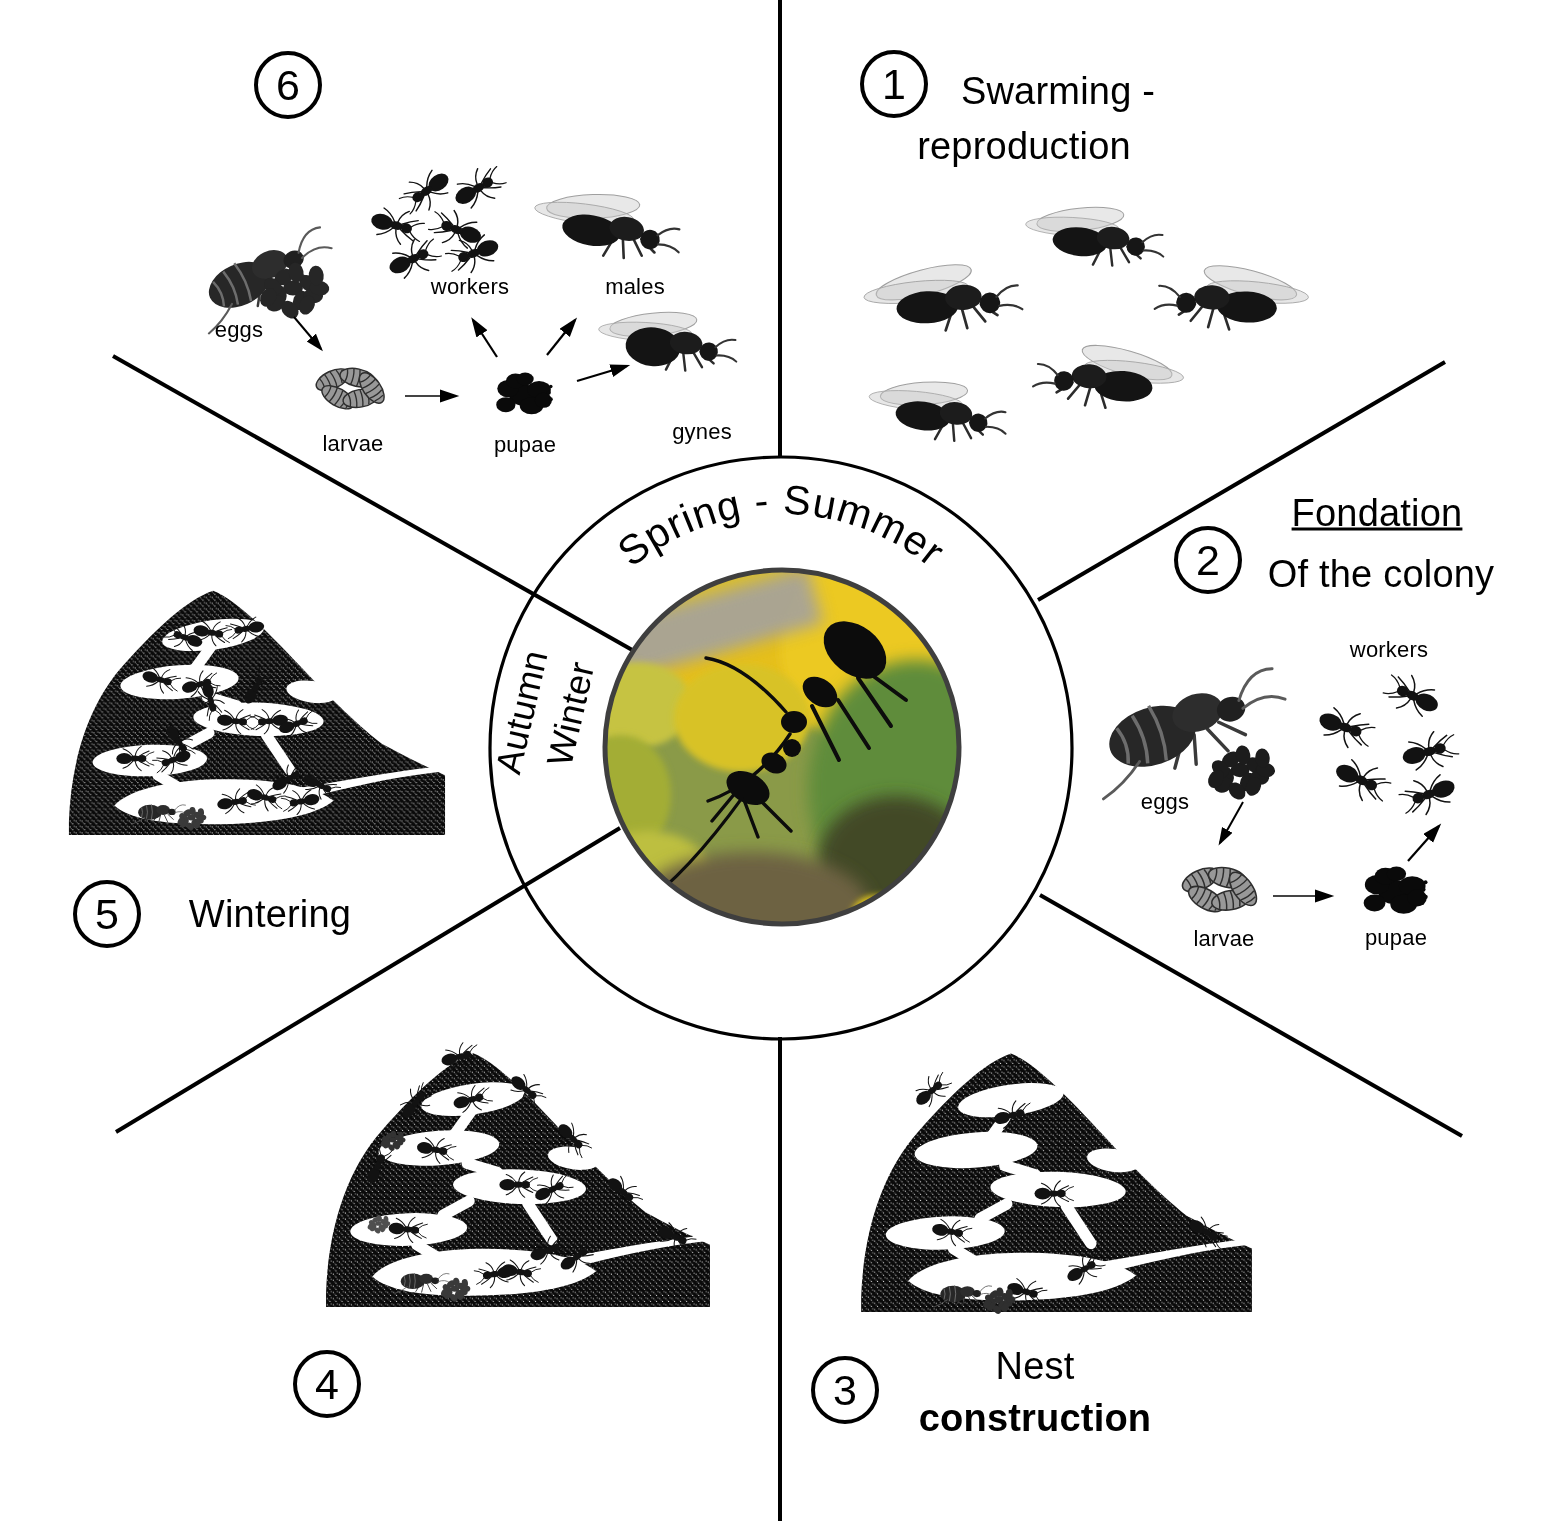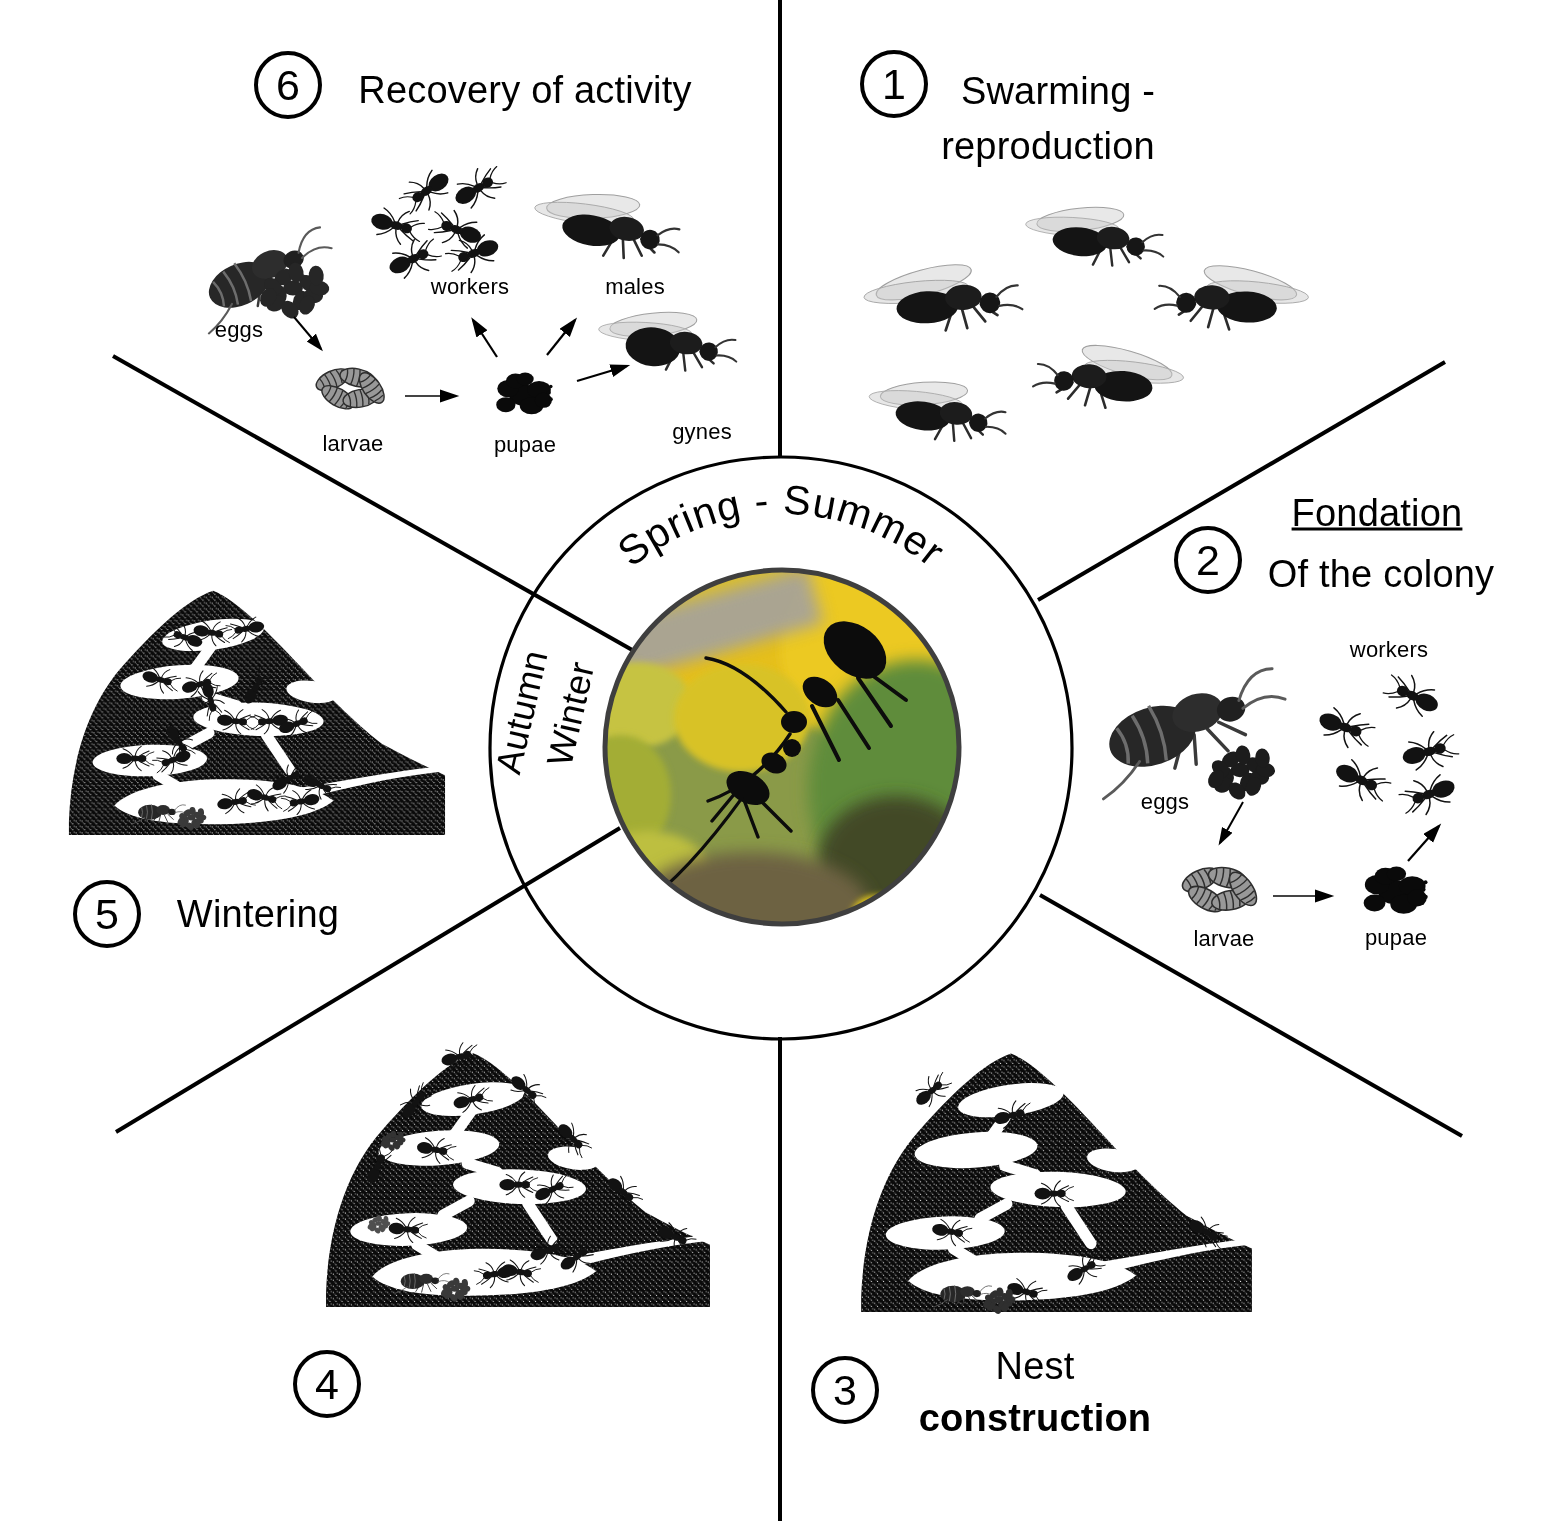--- a/index.html
+++ b/index.html
@@ -816,27 +816,26 @@
       <span>4</span>
     </div>
   <div class="badge" style="left:107px;top:914px;">
       <span>5</span>
     </div>
   <div class="badge" style="left:288px;top:85px;">
       <span>6</span>
     </div>
 
   <div class="lbl title" style="left:1058px;top:91px;">Swarming -</div>
-  <div class="lbl title" style="left:1048px;top:146px;">reproduction</div>
+  <div class="lbl title" style="left:1024px;top:146px;">reproduction</div>
   <div class="lbl title" style="left:1377px;top:513px;text-decoration:underline;">Fondation</div>
   <div class="lbl title" style="left:1381px;top:574px;text-align:right;">Of the colony</div>
   <div class="lbl title" style="left:1035px;top:1366px;">Nest</div>
   <div class="lbl title" style="left:1035px;top:1418px;font-weight:bold;">construction</div>
-  <div class="lbl title" style="left:258px;top:914px;">Wintering</div>
-  <div class="lbl title" style="left:525px;top:90px;">Recovery of activity</div>
+  <div class="lbl title" style="left:270px;top:914px;">Wintering</div>
 
   <div class="lbl" style="left:239px;top:330px;">eggs</div>
   <div class="lbl" style="left:353px;top:444px;">larvae</div>
   <div class="lbl" style="left:525px;top:445px;">pupae</div>
   <div class="lbl" style="left:470px;top:287px;">workers</div>
   <div class="lbl" style="left:635px;top:287px;">males</div>
   <div class="lbl" style="left:702px;top:432px;">gynes</div>
 
   <div class="lbl" style="left:1389px;top:650px;">workers</div>
   <div class="lbl" style="left:1165px;top:802px;">eggs</div>

